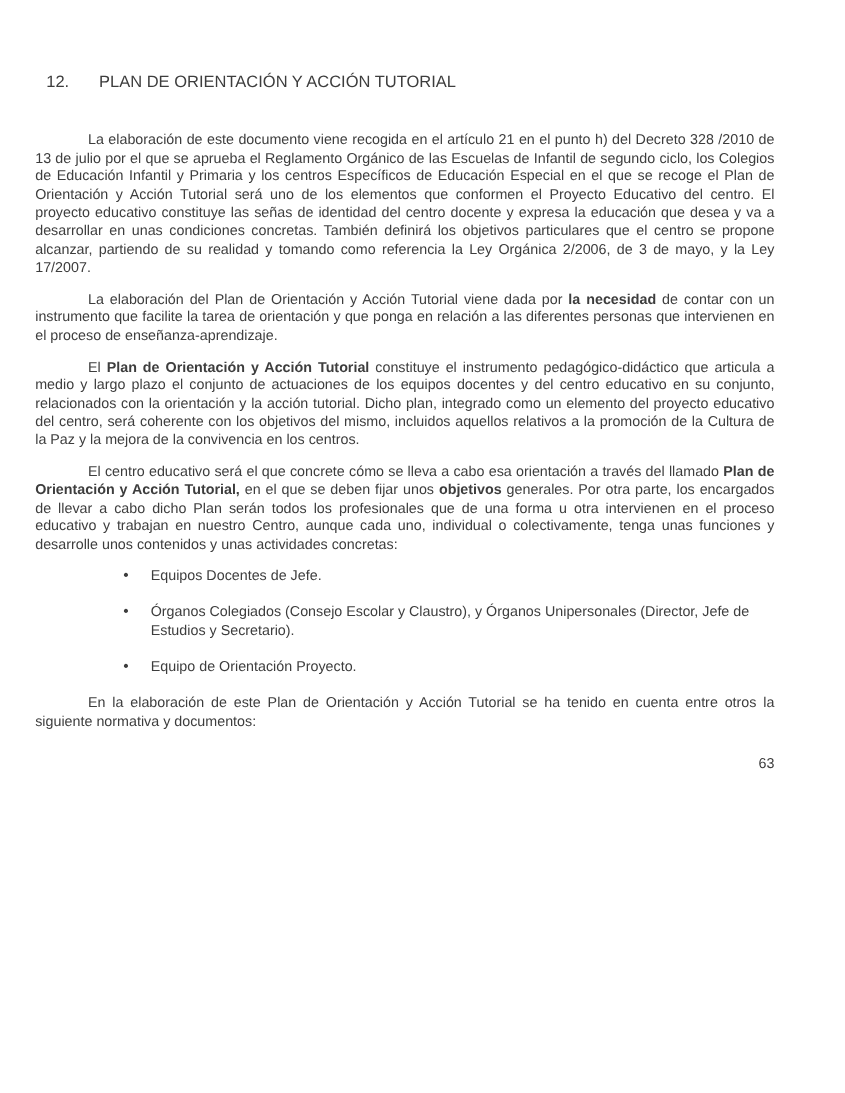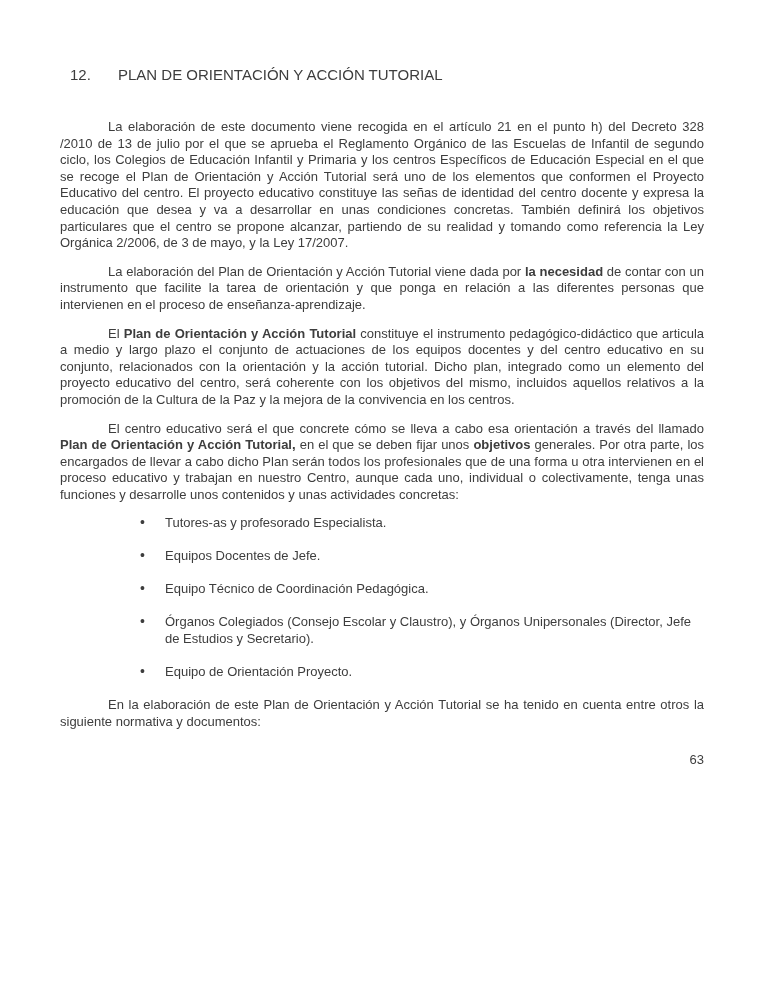--- a/index.html
+++ b/index.html
@@ -12,21 +12,21 @@
     height: 994px;
     overflow: hidden;
     font-family: "Liberation Sans", sans-serif;
     color: #3d3d3d;
   }
   .page {
     position: relative;
     width: 768px;
     height: 994px;
     box-sizing: border-box;
-    padding: 65px 64px 0 60px;
+    padding: 65px 64px 0 32px;
     background: #ffffff;
   }
   .heading {
     font-size: 15px;
     line-height: 19px;
     margin: 0 0 35px 10px;
     white-space: nowrap;
   }
   .hnum {
     display: inline-block;
@@ -83,23 +83,21 @@
     <span class="hnum">12.</span><span class="htitle">PLAN DE ORIENTACIÓN Y ACCIÓN TUTORIAL</span>
   </div>
 
 
   <p class="para"><span>La elaboración de este documento viene recogida en el artículo 21 en el punto h) del Decreto 328 /2010 de 13 de julio por el que se aprueba el Reglamento Orgánico de las Escuelas de Infantil de segundo ciclo, los Colegios de Educación Infantil y Primaria y los centros Específicos de Educación Especial en el que se recoge el Plan de Orientación y Acción Tutorial será uno de los elementos que conformen el Proyecto Educativo del centro. El proyecto educativo constituye las señas de identidad del centro docente y expresa la educación que desea y va a desarrollar en unas condiciones concretas. También definirá los objetivos particulares que el centro se propone alcanzar, partiendo de su realidad y tomando como referencia la Ley Orgánica 2/2006, de 3 de mayo, y la Ley 17/2007.</span></p>
   <p class="para"><span>La elaboración del Plan de Orientación y Acción Tutorial viene dada por </span><span class="b">la necesidad</span><span> de contar con un instrumento que facilite la tarea de orientación y que ponga en relación a las diferentes personas que intervienen en el proceso de enseñanza-aprendizaje.</span></p>
   <p class="para"><span>El </span><span class="b">Plan de Orientación y Acción Tutorial</span><span> constituye el instrumento pedagógico-didáctico que articula a medio y largo plazo el conjunto de actuaciones de los equipos docentes y del centro educativo en su conjunto, relacionados con la orientación y la acción tutorial. Dicho plan, integrado como un elemento del proyecto educativo del centro, será coherente con los objetivos del mismo, incluidos aquellos relativos a la promoción de la Cultura de la Paz y la mejora de la convivencia en los centros.</span></p>
   <p class="para"><span>El centro educativo será el que concrete cómo se lleva a cabo esa orientación a través del llamado </span><span class="b">Plan de Orientación y Acción Tutorial,</span><span> en el que se deben fijar unos </span><span class="b">objetivos</span><span> generales. Por otra parte, los encargados de llevar a cabo dicho Plan serán todos los profesionales que de una forma u otra intervienen en el proceso educativo y trabajan en nuestro Centro, aunque cada uno, individual o colectivamente, tenga unas funciones y desarrolle unos contenidos y unas actividades concretas:</span></p>
 
   <ul class="bullets">
-      <li>Tutores-as y profesorado Especialista.</li>
       <li>Equipos Docentes de Jefe.</li>
-      <li>Equipo Técnico de Coordinación Pedagógica.</li>
       <li>Órganos Colegiados (Consejo Escolar y Claustro), y Órganos Unipersonales (Director, Jefe de Estudios y Secretario).</li>
       <li>Equipo de Orientación Proyecto.</li>
     </ul>
 
   <p class="para closing"><span>En la elaboración de este Plan de Orientación y Acción Tutorial se ha tenido en cuenta entre otros la siguiente normativa y documentos:</span></p>
 
   <div class="pagenum">63</div>
 
 </div>
 

